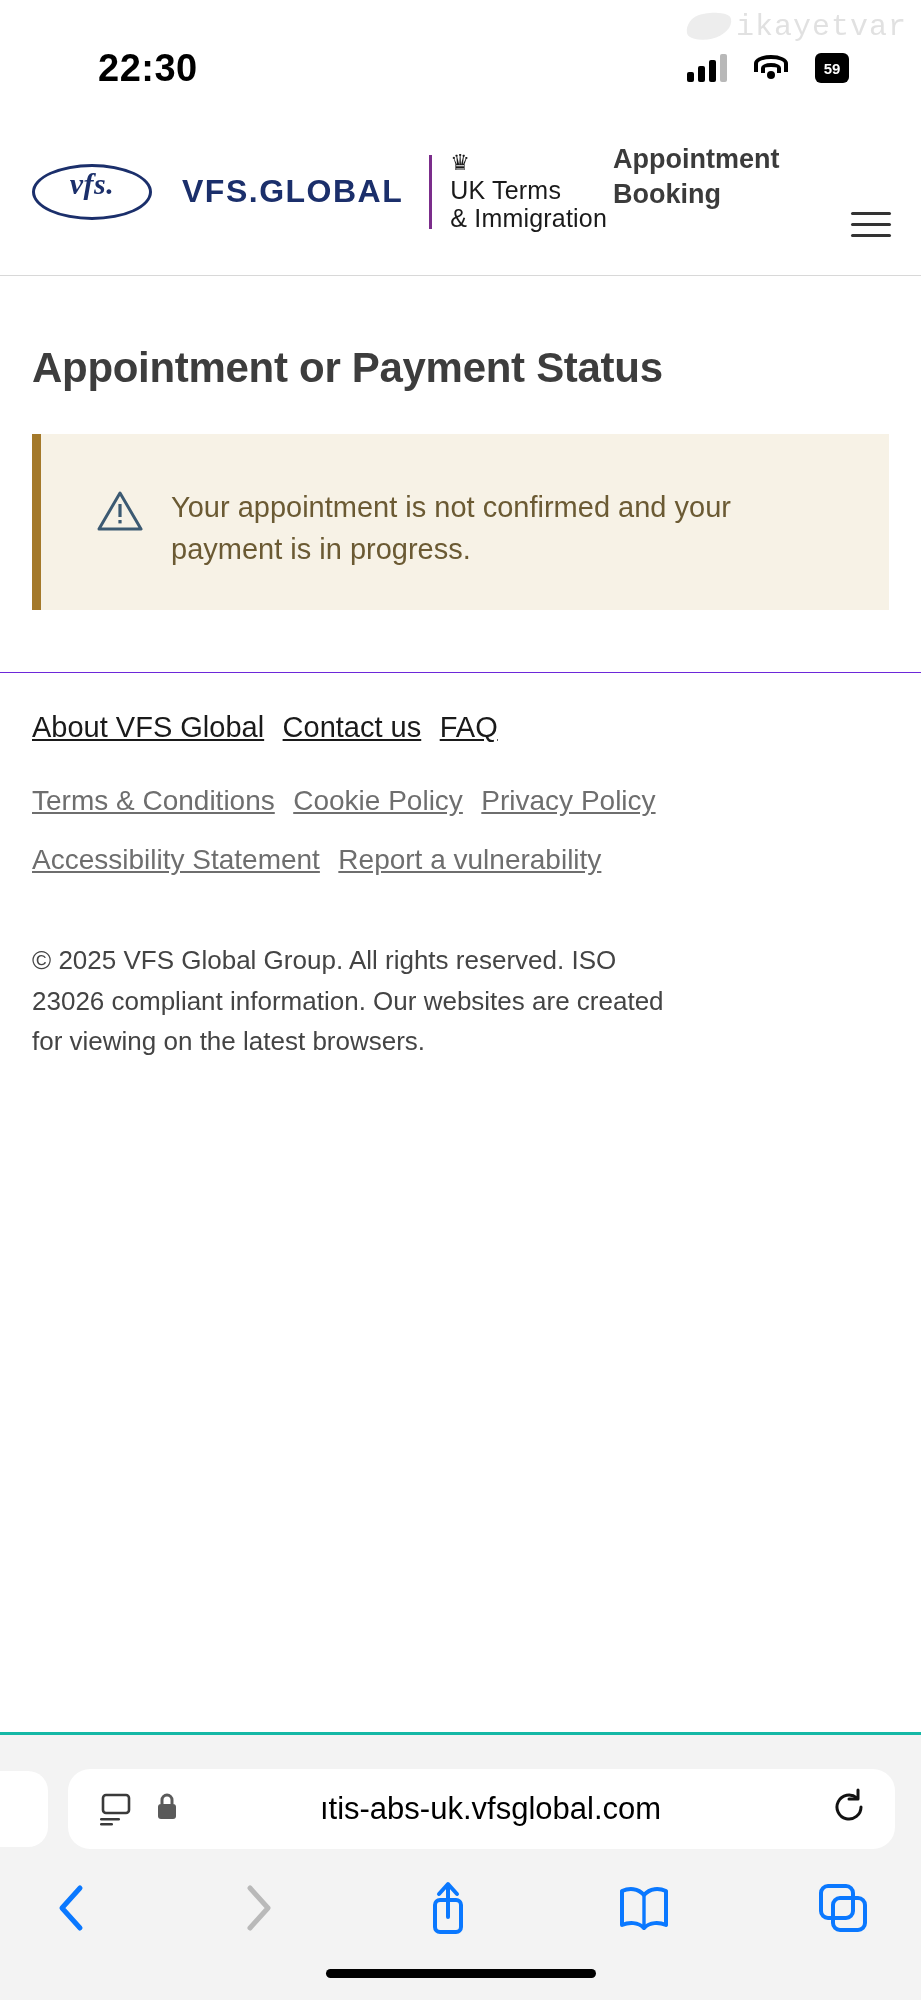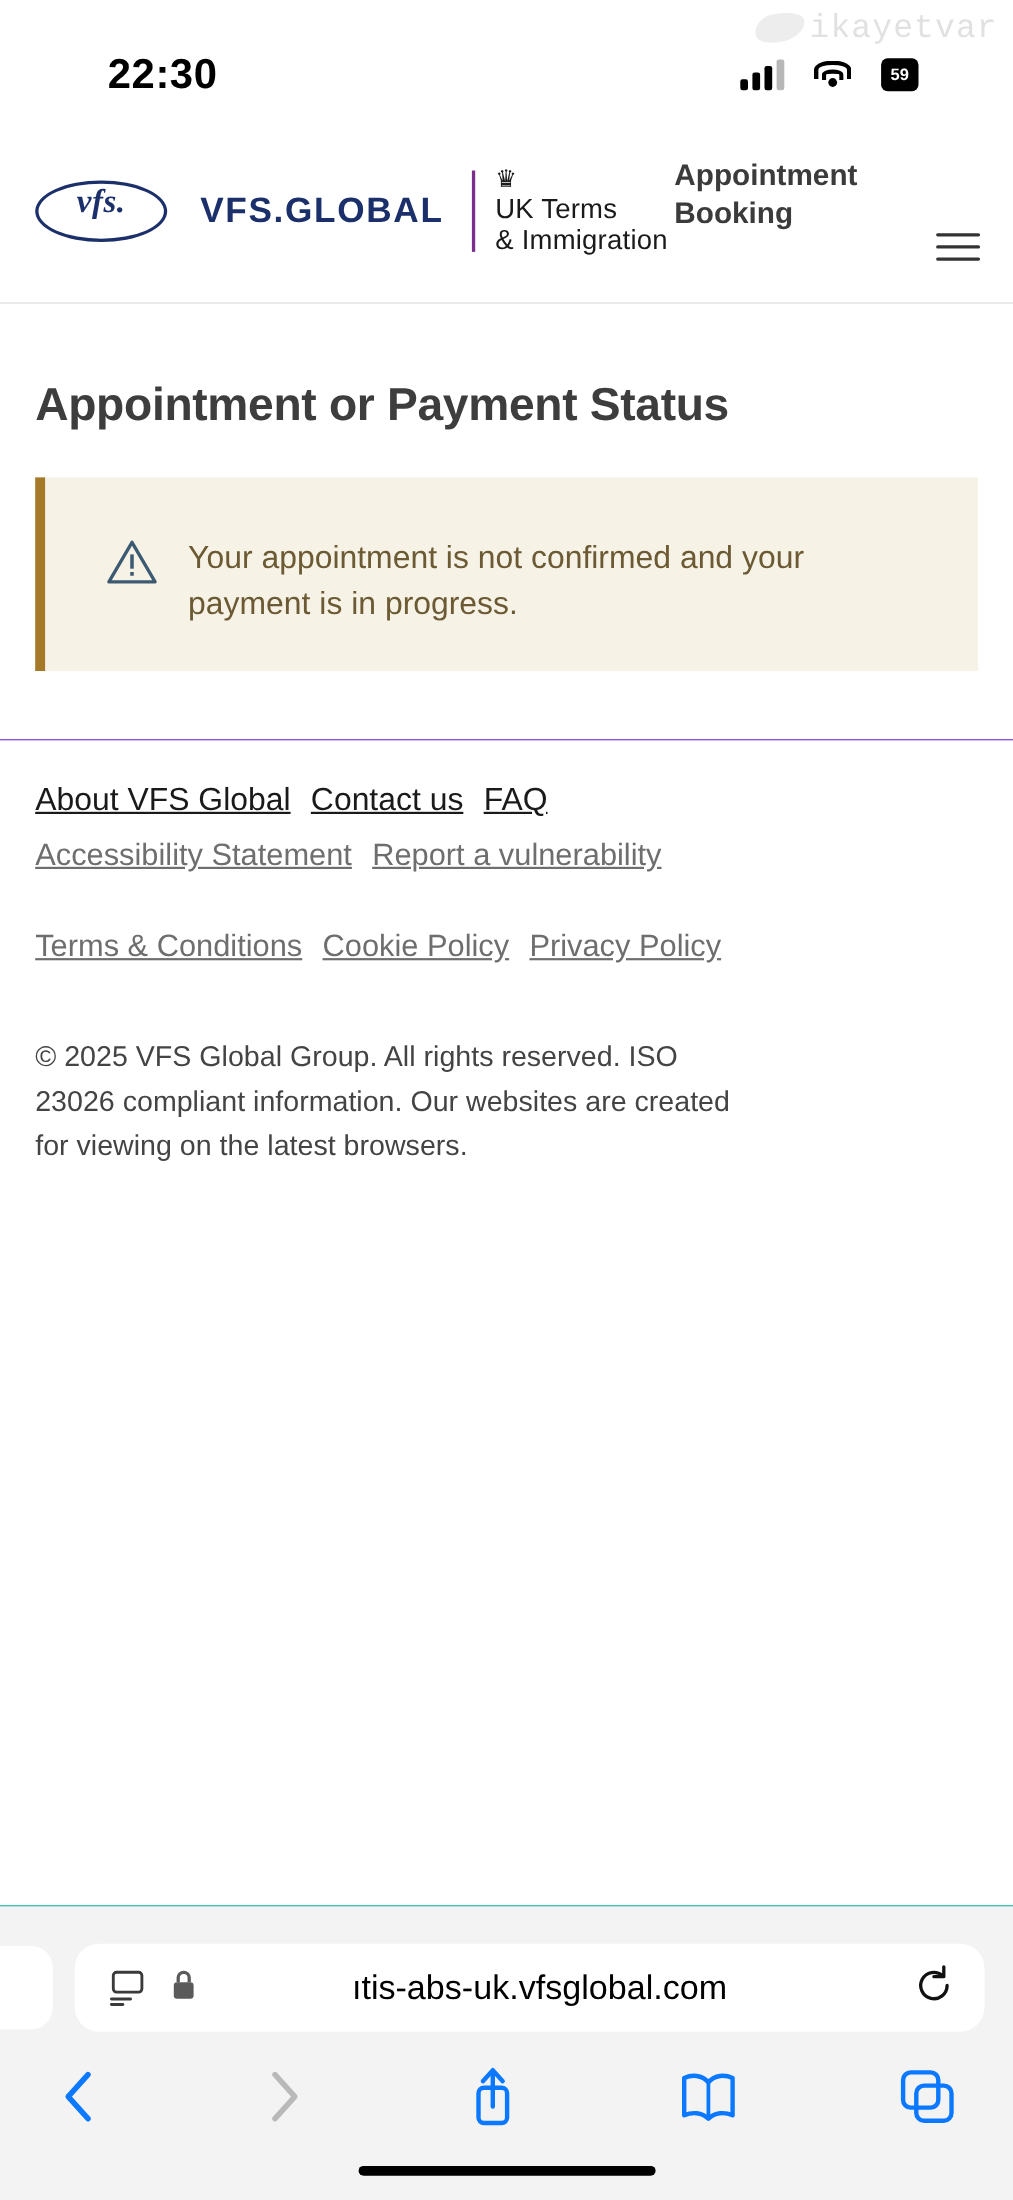--- a/index.html
+++ b/index.html
@@ -31,21 +31,21 @@
     font-size: 38px;
     font-weight: bold;
     color: #000;
     letter-spacing: 0.5px;
     margin-left: 38px;
   }
   .status-right {
     display: flex;
     align-items: center;
     gap: 26px;
-    margin-right: 26px;
+    margin-right: 12px;
   }
   .bars { display: flex; align-items: flex-end; gap: 4px; height: 28px; }
   .bars i { display: block; width: 7px; background: #000; border-radius: 2px; }
   .bars i:nth-child(1) { height: 10px; }
   .bars i:nth-child(2) { height: 16px; }
   .bars i:nth-child(3) { height: 22px; }
   .bars i:nth-child(4) { height: 28px; background: #b8b8b8; }
   .wifi { width: 36px; height: 26px; position: relative; }
   .wifi span {
     position: absolute; left: 50%; transform: translateX(-50%);
@@ -212,21 +212,21 @@
     line-height: 1.55;
     max-width: 660px;
   }
 
   
   .browser-chrome {
     position: absolute;
     left: 0; right: 0; bottom: 0;
     height: 268px;
     background: #f3f3f3;
-    border-top: 1px solid #14b8a6;
+    border-top: 3px solid #14b8a6;
   }
   .urlbar-wrap {
     position: relative;
     height: 112px;
     display: flex;
     align-items: center;
     padding: 0 26px;
     margin-top: 18px;
   }
   .tab-peek {
@@ -342,28 +342,28 @@
       <div class="alert-text">Your appointment is not confirmed and your payment is in progress.</div>
     </div>
   </div>
 
   <div class="footer">
     <div class="footer-row">
       <a class="primary" href="#">About VFS Global</a>
       <a class="primary" href="#">Contact us</a>
       <a class="primary" href="#">FAQ</a>
     </div>
-    <div class="footer-row">
-      <a class="secondary" href="#">Accessibility Statement</a>
-      <a class="secondary" href="#">Report a vulnerability</a>
-    </div>
     <div class="footer-row secondary">
       <a class="secondary" href="#">Terms &amp; Conditions</a>
       <a class="secondary" href="#">Cookie Policy</a>
       <a class="secondary" href="#">Privacy Policy</a>
+    </div>
+    <div class="footer-row">
+      <a class="secondary" href="#">Accessibility Statement</a>
+      <a class="secondary" href="#">Report a vulnerability</a>
     </div>
     <div class="copyright">© 2025 VFS Global Group. All rights reserved. ISO 23026 compliant information. Our websites are created for viewing on the latest browsers.</div>
   </div>
 
   <div class="browser-chrome">
     <div class="urlbar-wrap">
       <div class="tab-peek"></div>
       <div class="urlbar">
         <div class="aa-icon">
           <svg width="40" height="34" viewBox="0 0 40 34">

